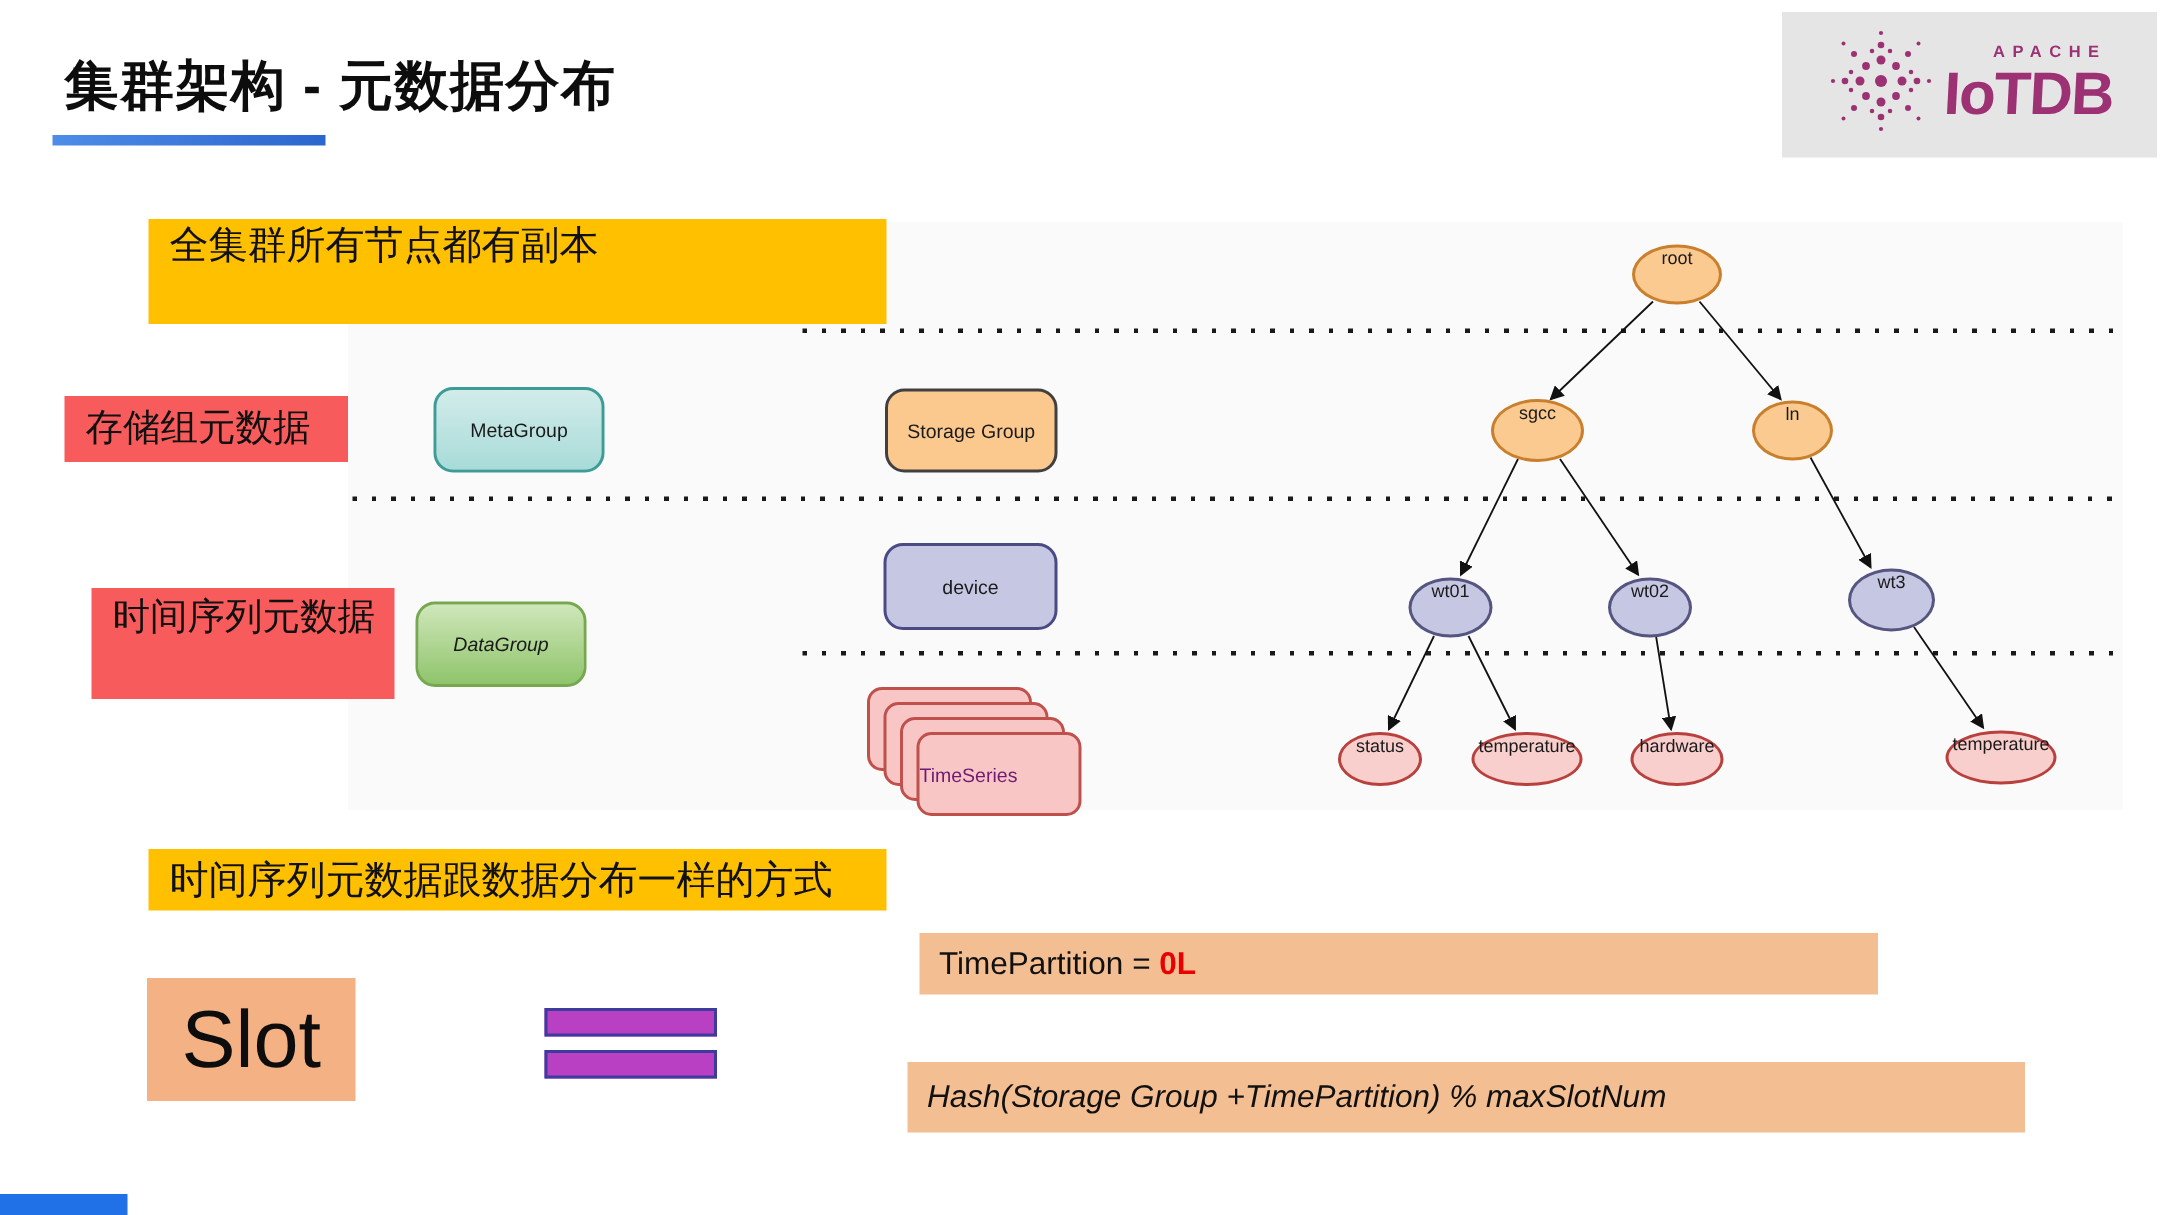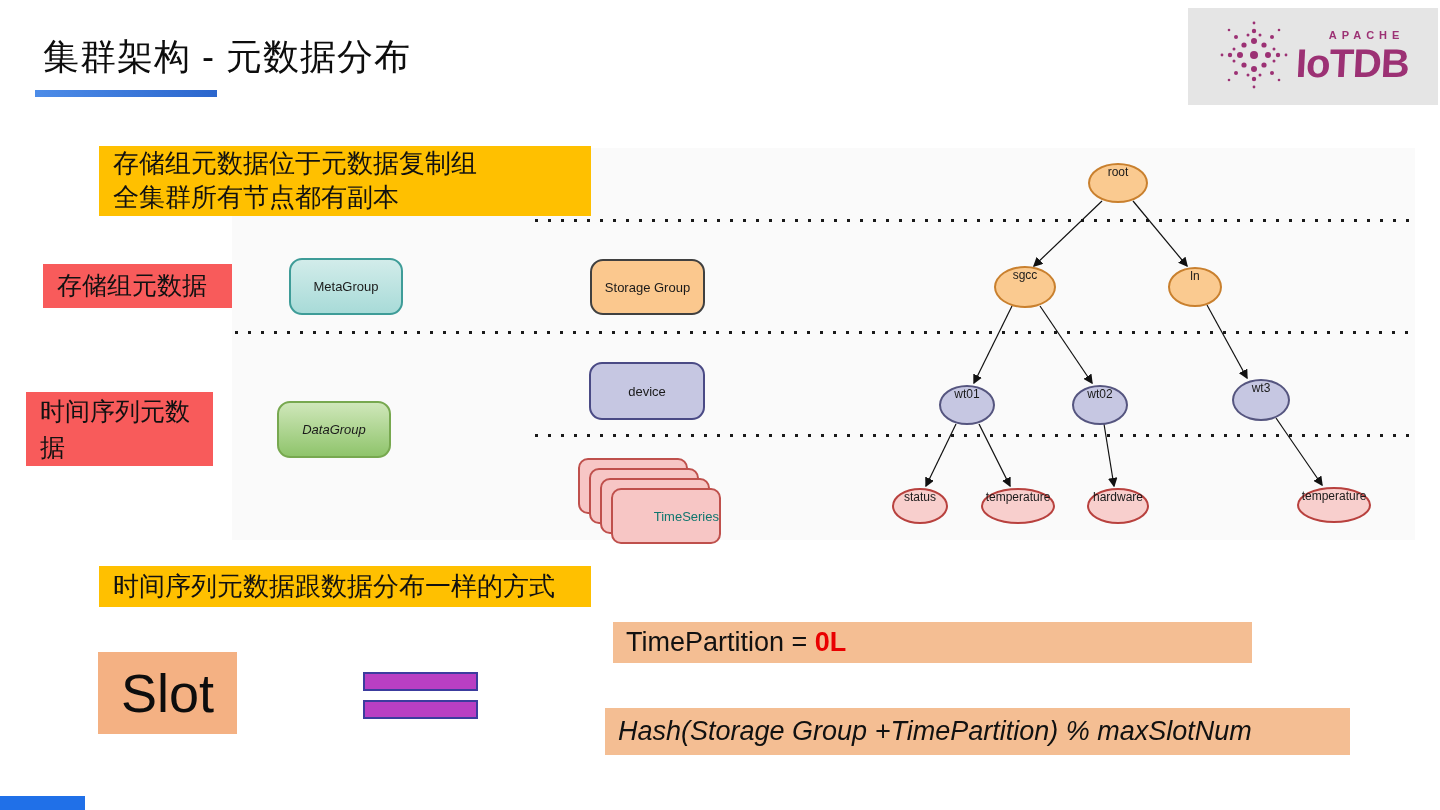--- a/index.html
+++ b/index.html
@@ -1,21 +1,21 @@
 <!DOCTYPE html>
 <html><head>
 <meta charset="utf-8">
 <style>
   html,body{margin:0;padding:0;}
   body{width:1440px;height:810px;position:relative;background:#ffffff;overflow:hidden;
        font-family:"Liberation Sans", sans-serif;}
   .abs{position:absolute;}
 
   
-  .page-title{left:43px;top:33px;font-size:36px;font-weight:400;color:#0d0d0d;letter-spacing:1px;text-align:right;}
+  .page-title{left:43px;top:33px;font-size:36px;font-weight:700;color:#0d0d0d;letter-spacing:1px;text-align:right;}
   .title-underline{left:35px;top:90px;width:182px;height:7px;
        background:linear-gradient(90deg,#4d8ce8,#2b66cd);}
 
   
   .logo-wrap{left:1188px;top:8px;width:250px;height:97px;background:#e5e5e5;
        display:flex;align-items:center;justify-content:center;gap:6px;}
   .logo-text{display:flex;flex-direction:column;line-height:1;}
   .logo-apache{font-size:11px;font-weight:700;letter-spacing:5px;color:#9c3174;
        text-align:right;padding-right:4px;margin-bottom:2px;}
   .logo-brand{font-size:40px;font-weight:800;color:#9c3174;letter-spacing:-1px;
@@ -28,38 +28,38 @@
   .callout{background:#ffc000;color:#111;font-family:"Liberation Serif", serif;}
   .callout-replica{left:99px;top:146px;width:492px;height:70px;font-size:26px;
        line-height:34px;padding:1px 0 0 14px;box-sizing:border-box;}
   .callout-ts{left:99px;top:566px;width:492px;height:41px;font-size:26px;
        line-height:41px;padding-left:14px;box-sizing:border-box;}
 
   
   .red-label{background:#f85b5b;color:#111;font-family:"Liberation Serif", serif;
        box-sizing:border-box;padding-left:14px;}
   .red-label-sg{left:43px;top:264px;width:189px;height:44px;font-size:25px;line-height:44px;}
-  .red-label-ts{left:26px;top:392px;width:187px;height:74px;font-size:25px;line-height:36px;padding-top:2px;}
+  .red-label-ts{left:61px;top:392px;width:202px;height:74px;font-size:25px;line-height:36px;padding-top:2px;}
 
   
   .rbox{border-radius:13px;display:flex;align-items:center;justify-content:center;
        font-size:13px;color:#1a1a1a;box-sizing:border-box;}
   .metagroup{left:289px;top:258px;width:114px;height:57px;border:2px solid #3e9c98;
        background:linear-gradient(#d2ecea,#a8dbd8);}
   .datagroup{left:277px;top:401px;width:114px;height:57px;border:2px solid #77a84f;
        background:linear-gradient(#cfe7ba,#8fc46b);font-style:italic;}
   .storagegroup{left:590px;top:259px;width:115px;height:56px;border:2px solid #404040;
        background:#fbc88e;}
   .devicebox{left:589px;top:362px;width:116px;height:58px;border:2px solid #4a4a85;
        background:#c6c7e2;}
 
   
   .ts-card{position:absolute;width:110px;height:56px;border-radius:10px;
        border:2px solid #bf504c;background:#f7c6c5;box-sizing:border-box;
-       display:flex;align-items:center;justify-content:flex-end;font-size:13px;color:#0f766e;}
+       display:flex;align-items:center;justify-content:flex-start;font-size:13px;color:#701a75;}
 
   
   .dotted{height:3px;background:repeating-linear-gradient(90deg,#1a1a1a 0 3px,transparent 3px 13px);}
   .dotted-1{left:535px;top:219px;width:877px;}
   .dotted-2{left:235px;top:331px;width:1180px;}
   .dotted-3{left:535px;top:434px;width:880px;}
 
   
   .node{position:absolute;border-radius:50%;display:flex;align-items:flex-start;justify-content:center;
        font-size:12px;color:#1a1a1a;box-sizing:border-box;}
@@ -68,21 +68,21 @@
   .node-pink{background:#f8cfcd;border:2px solid #b8413e;}
 
   
   .slot-box{left:98px;top:652px;width:139px;height:82px;background:#f4b183;
        display:flex;align-items:center;justify-content:center;font-size:54px;color:#0d0d0d;}
   .pbar{left:363px;width:115px;height:19px;background:#b93fc3;border:2px solid #3c3c9e;box-sizing:border-box;}
   .pbar-1{top:672px;}
   .pbar-2{top:700px;}
 
   
-  .formula{background:#f4be93;color:#111;font-size:27px;box-sizing:border-box;}
+  .formula{background:#f4be93;color:#111;font-size:21px;box-sizing:border-box;}
   .formula-tp{left:613px;top:622px;width:639px;height:41px;line-height:41px;padding-left:13px;}
   .formula-tp .val{color:#e90000;font-weight:700;}
   .formula-hash{left:605px;top:708px;width:745px;height:47px;line-height:47px;padding-left:13px;font-style:italic;}
 
   .corner-bar{left:0;top:796px;width:85px;height:14px;background:#2070e8;}
 
   svg.overlay{position:absolute;left:0;top:0;width:1440px;height:810px;pointer-events:none;}
 </style>
 </head>
 <body>
@@ -132,21 +132,20 @@
       </g>
     </svg>
   </span>
   <span class="logo-text">
     <span class="logo-apache">APACHE</span>
     <span class="logo-brand">IoTDB</span>
   </span>
 </div>
 
 <div class="abs callout callout-replica">
-  <div>存储组元数据位于元数据复制组</div>
   <div>全集群所有节点都有副本</div>
 </div>
 
 <div class="abs red-label red-label-sg">存储组元数据</div>
 <div class="abs red-label red-label-ts">时间序列元数据</div>
 
 <div class="abs rbox metagroup">
   <span>MetaGroup</span>
 </div>
 <div class="abs rbox datagroup">

